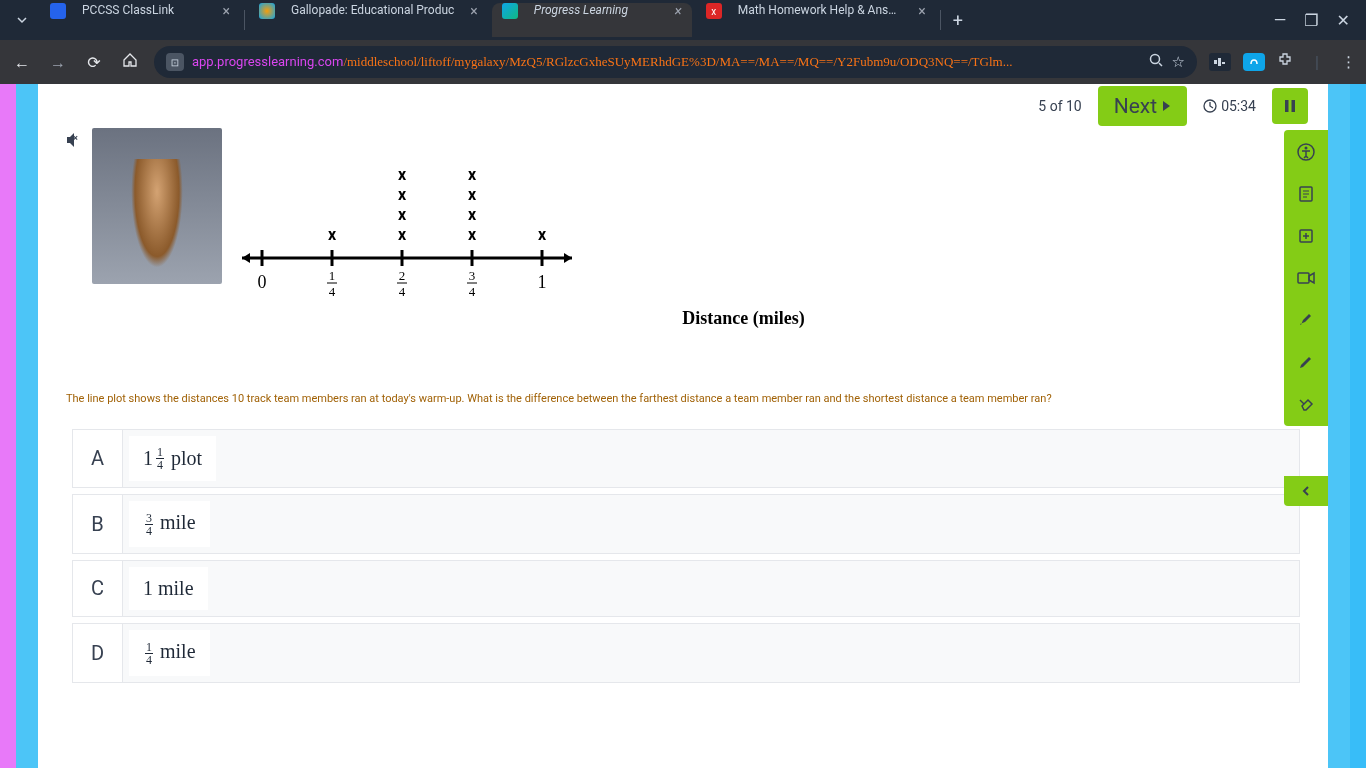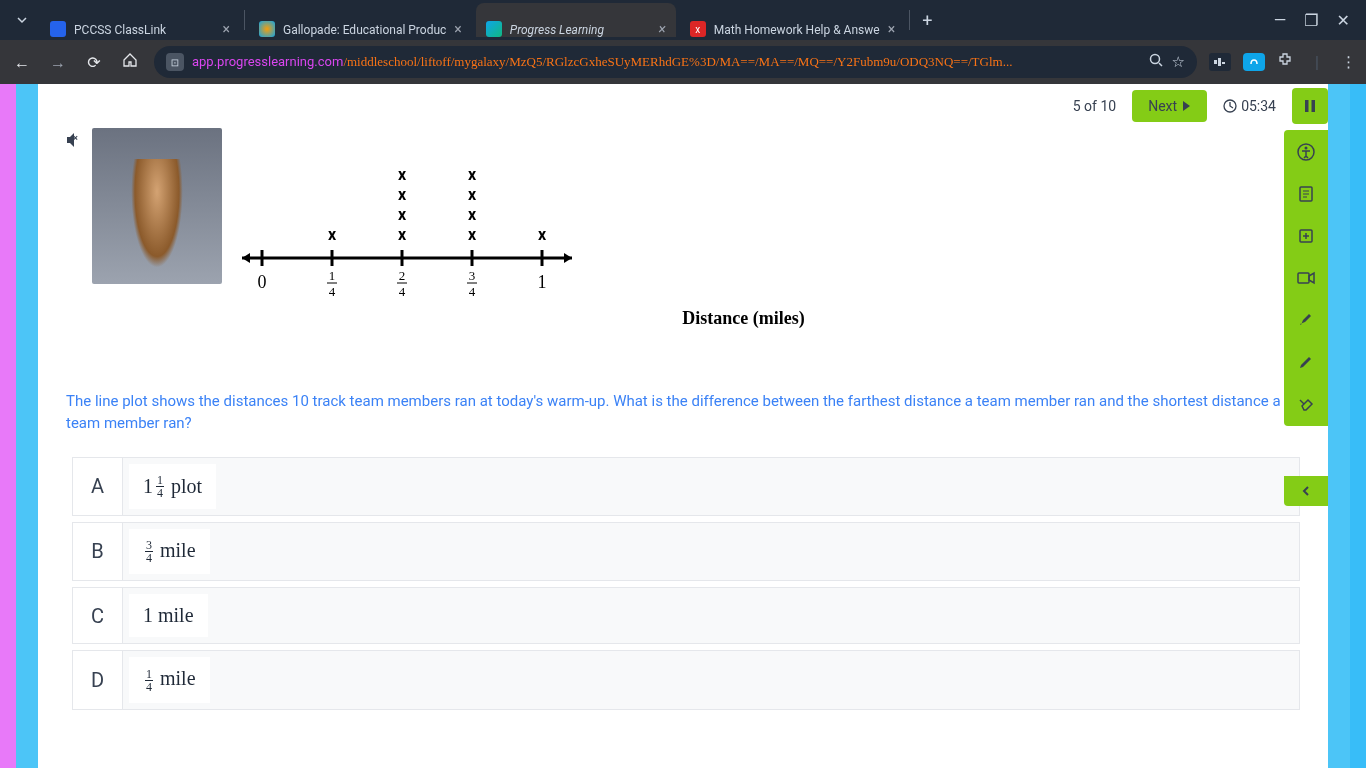--- a/index.html
+++ b/index.html
@@ -19,25 +19,25 @@
   gap: 4px;
 }
 .tab-dropdown {
   width: 28px; height: 28px; border-radius: 14px;
   display: flex; align-items: center; justify-content: center;
   color: #9ca3af; font-size: 12px;
 }
 .tab {
   height: 34px;
   display: flex;
-  align-items: flex-end;
+  align-items: flex-start;
   padding: 0 10px;
   color: #cbd5e1;
   font-size: 12px;
-  gap: 8px;
+  gap: 16px;
   border-radius: 8px 8px 0 0;
   max-width: 240px;
   min-width: 200px;
 }
 .tab.active { background: #35363a; font-style: italic; }
 .tab-favicon { width: 16px; height: 16px; border-radius: 3px; background: #4b5563; display:flex;align-items:center;justify-content:center;font-size:10px;color:#fff;}
 .tab-text { flex: 1; white-space: nowrap; overflow: hidden; text-overflow: ellipsis; }
 .tab-close { color: #9ca3af; font-size: 14px; }
 .tab-sep { width: 1px; height: 20px; background: #4b5563; }
 .new-tab { color: #cbd5e1; font-size: 18px; padding: 0 8px; }
@@ -86,30 +86,30 @@
   width: 1290px;
   background: #fff;
   margin-top: 0;
   height: 100%;
 }
 .top-bar {
   height: 44px;
   display: flex;
   align-items: center;
   justify-content: flex-end;
-  padding-right: 0;
+  padding-right: 20px;
   gap: 16px;
 }
 .progress-text { color: #374151; font-size: 14px; }
 .next-btn {
   background: #84cc16;
   color: #374151;
   padding: 8px 16px;
   border-radius: 4px;
-  font-size: 14px;
+  font-size: 21px;
   display: flex;
   align-items: center;
   gap: 4px;
 }
 .timer { color: #374151; font-size: 14px; display:flex;align-items:center;gap:4px;justify-content:center;}
 .pause-btn {
   background: #84cc16;
   width: 36px; height: 36px;
   border-radius: 4px;
   display: flex;
@@ -138,22 +138,22 @@
 }
 .runner-img::after {
   content:''; position:absolute; left:30%; top:20%; width:40%; height:70%;
   background: radial-gradient(ellipse at 50% 30%, #d4a373 0%, #8b5a2b 60%, transparent 70%);
 }
 .plot-svg { margin-left: 0px; }
 .axis-label { font-weight: bold; font-size: 18px; text-align: center; margin-left: 95px; margin-top:6px; font-family: Georgia, serif;}
 .question-text {
   clear: both;
   padding-top: 62px;
-  font-size: 15px;
-  color: #3b82f6;
+  font-size: 11px;
+  color: #a16207;
   line-height: 1.45;
 }
 .answers { margin-top: 22px; margin-left:6px;}
 .answer-row {
   display: flex;
   align-items: center;
   border: 1px solid #e5e7eb;
   margin-bottom: 6px;
   min-height: 54px;
   background:#f8f9fa;

